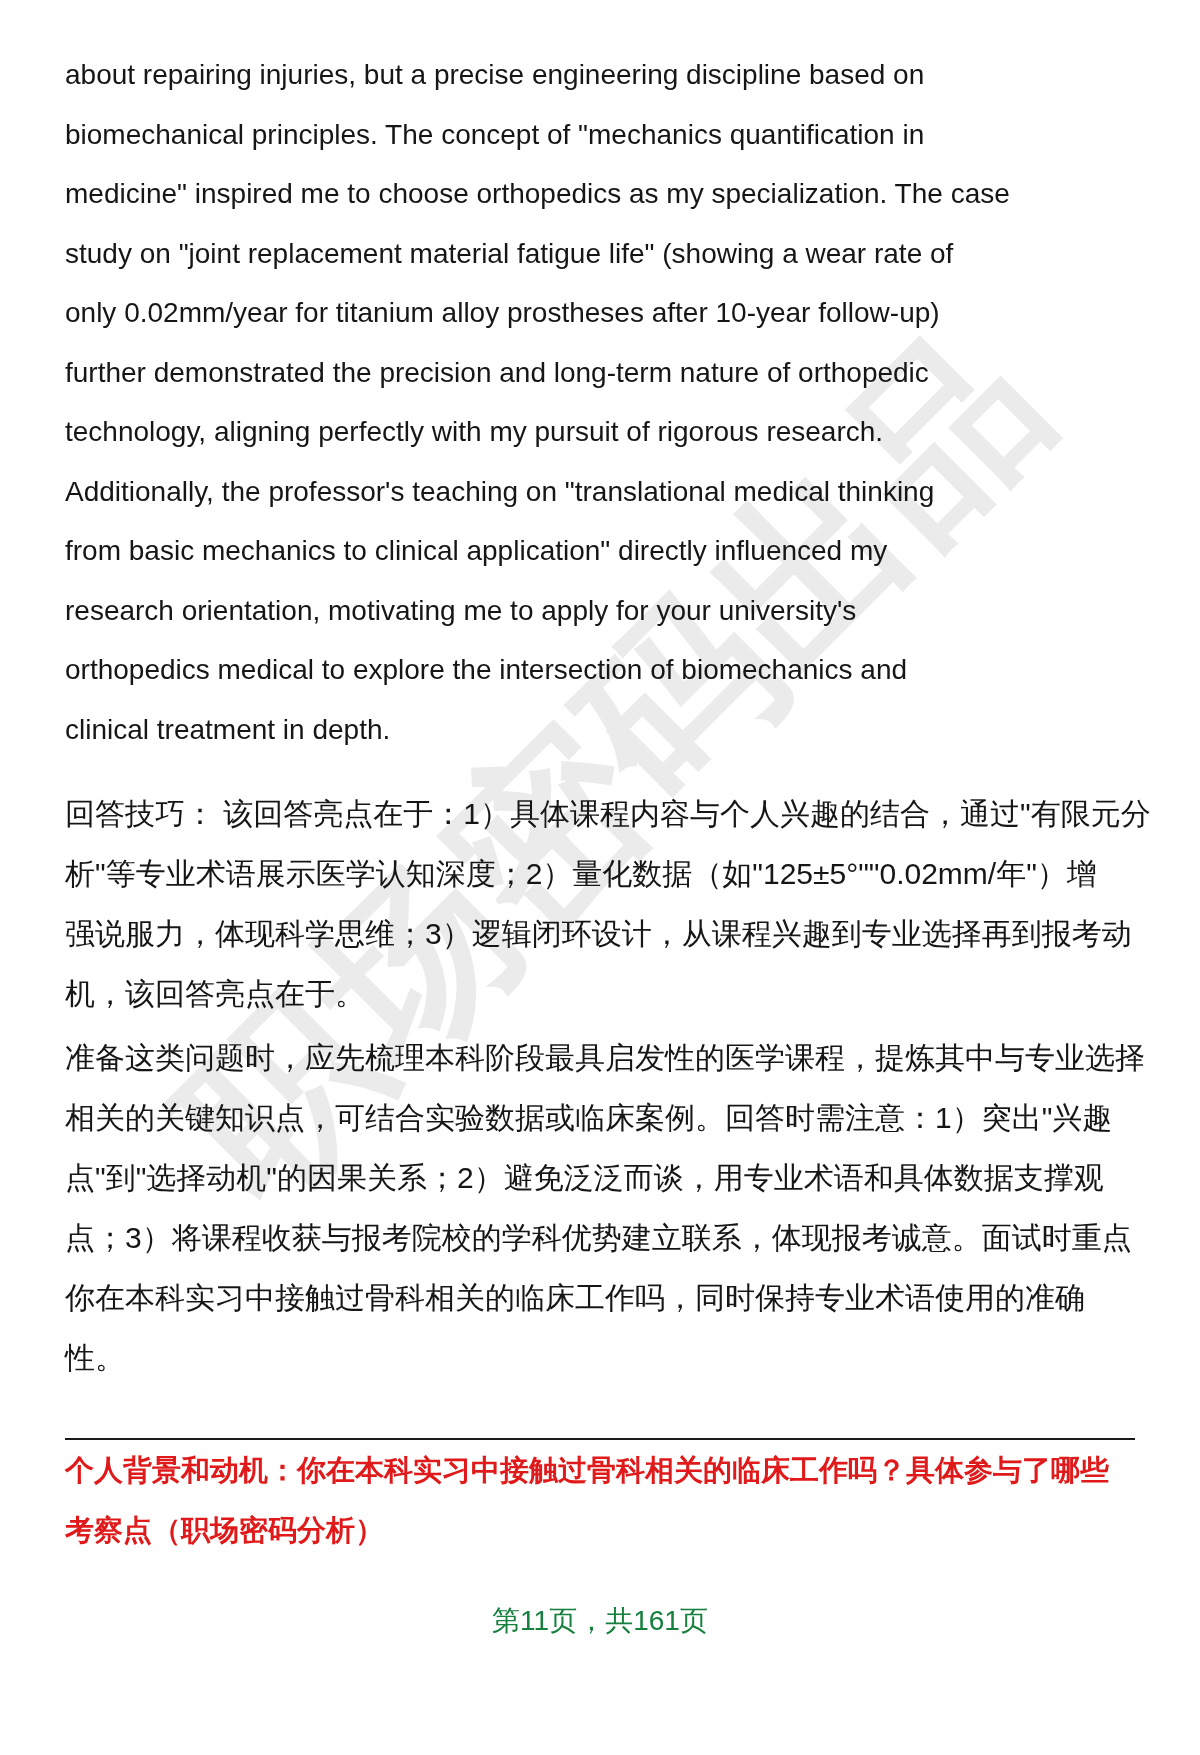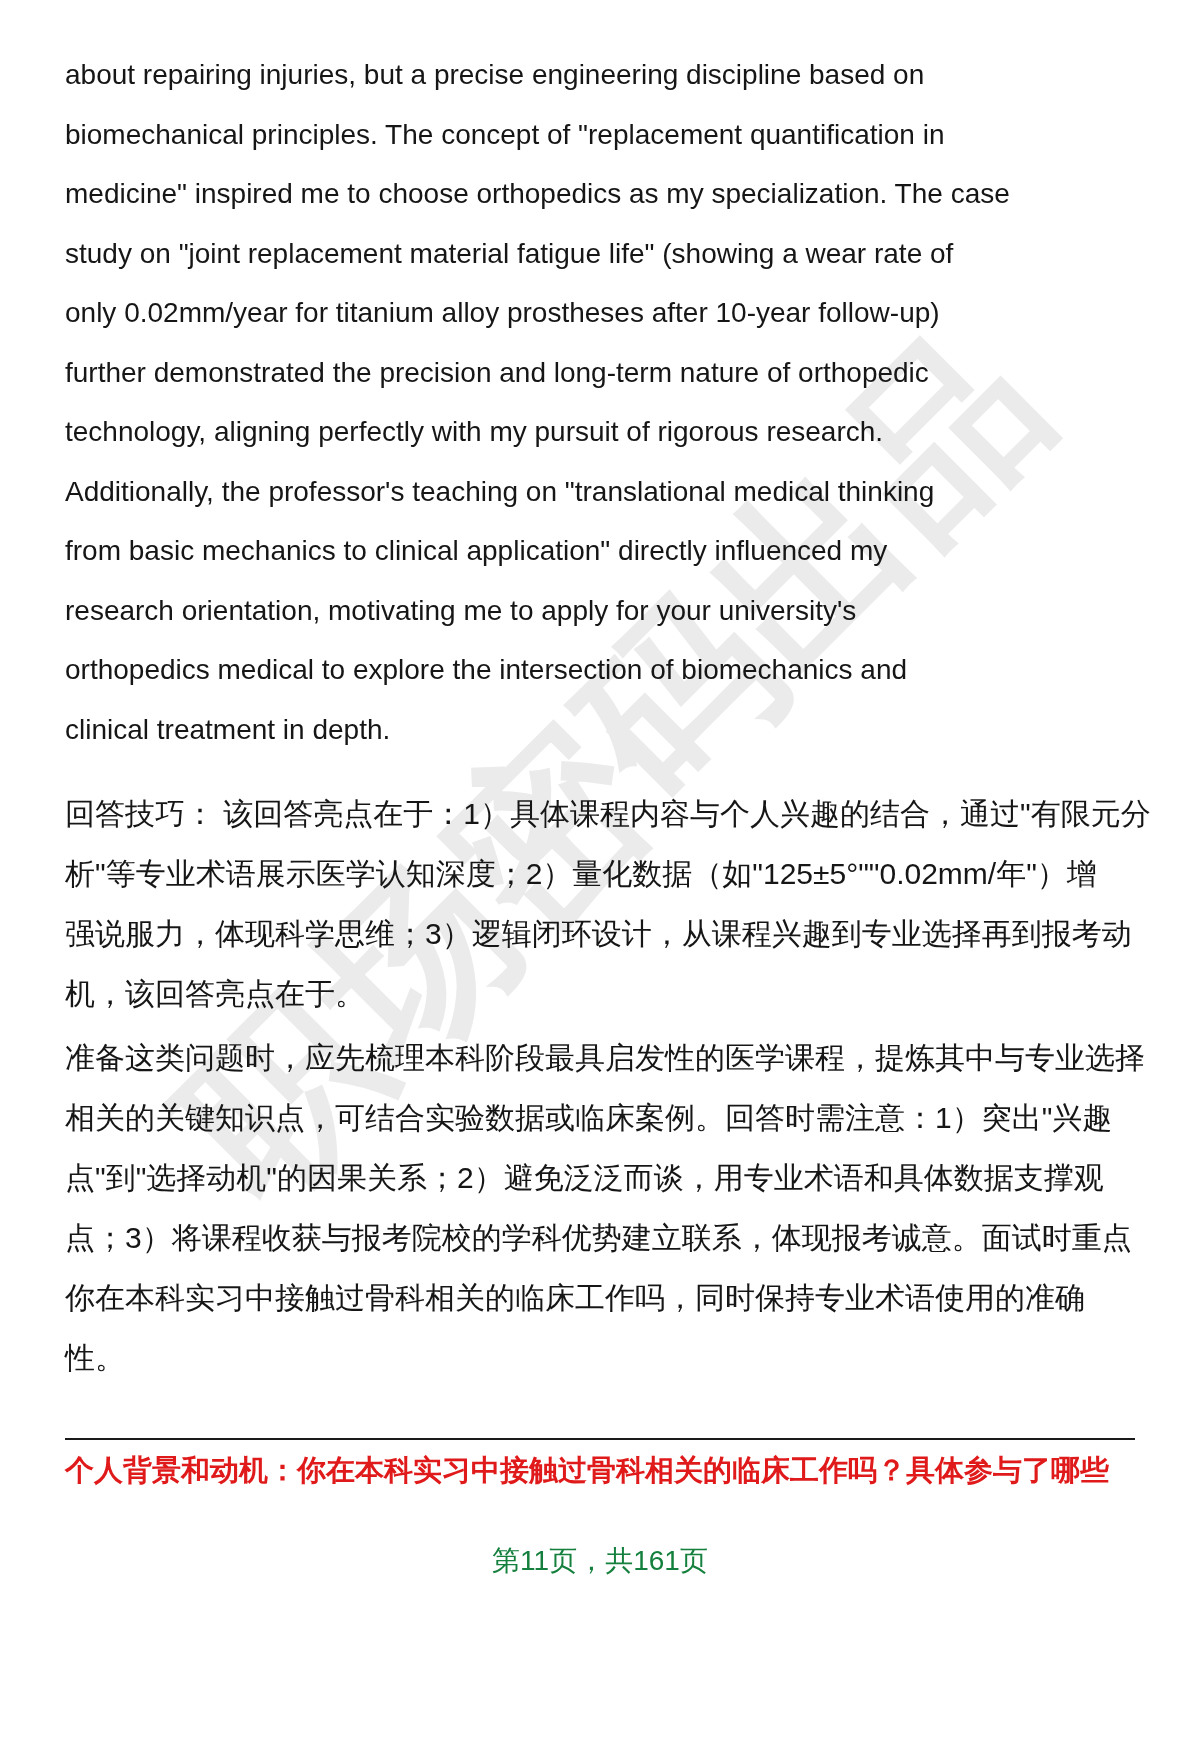--- a/index.html
+++ b/index.html
@@ -78,21 +78,21 @@
 <body>
 
 <div class="page">
 
   <div class="watermark">职场密码出品</div>
 
   <div class="content">
 
     <div class="en-paragraph">
       <div class="line">about repairing injuries, but a precise engineering discipline based on</div>
-      <div class="line">biomechanical principles. The concept of "replacement quantification in</div>
+      <div class="line">biomechanical principles. The concept of "mechanics quantification in</div>
       <div class="line">medicine" inspired me to choose orthopedics as my specialization. The case</div>
       <div class="line">study on "joint replacement material fatigue life" (showing a wear rate of</div>
       <div class="line">only 0.02mm/year for titanium alloy prostheses after 10-year follow-up)</div>
       <div class="line">further demonstrated the precision and long-term nature of orthopedic</div>
       <div class="line">technology, aligning perfectly with my pursuit of rigorous research.</div>
       <div class="line">Additionally, the professor's teaching on "translational medical thinking</div>
       <div class="line">from basic mechanics to clinical application" directly influenced my</div>
       <div class="line">research orientation, motivating me to apply for your university's</div>
       <div class="line">orthopedics medical to explore the intersection of biomechanics and</div>
       <div class="line">clinical treatment in depth.</div>
@@ -113,17 +113,18 @@
       <div class="line">你在本科实习中接触过骨科相关的临床工作吗，同时保持专业术语使用的准确</div>
       <div class="line">性。</div>
     </div>
 
     <hr class="divider">
 
     <div class="red-heading">
       <div class="line">个人背景和动机：你在本科实习中接触过骨科相关的临床工作吗？具体参与了哪些</div>
     </div>
 
+    <div class="red-subheading">考察点（职场密码分析）</div>
 
     <div class="footer">第11页，共161页</div>
 
   </div>
 </div>
 
 </body></html>

